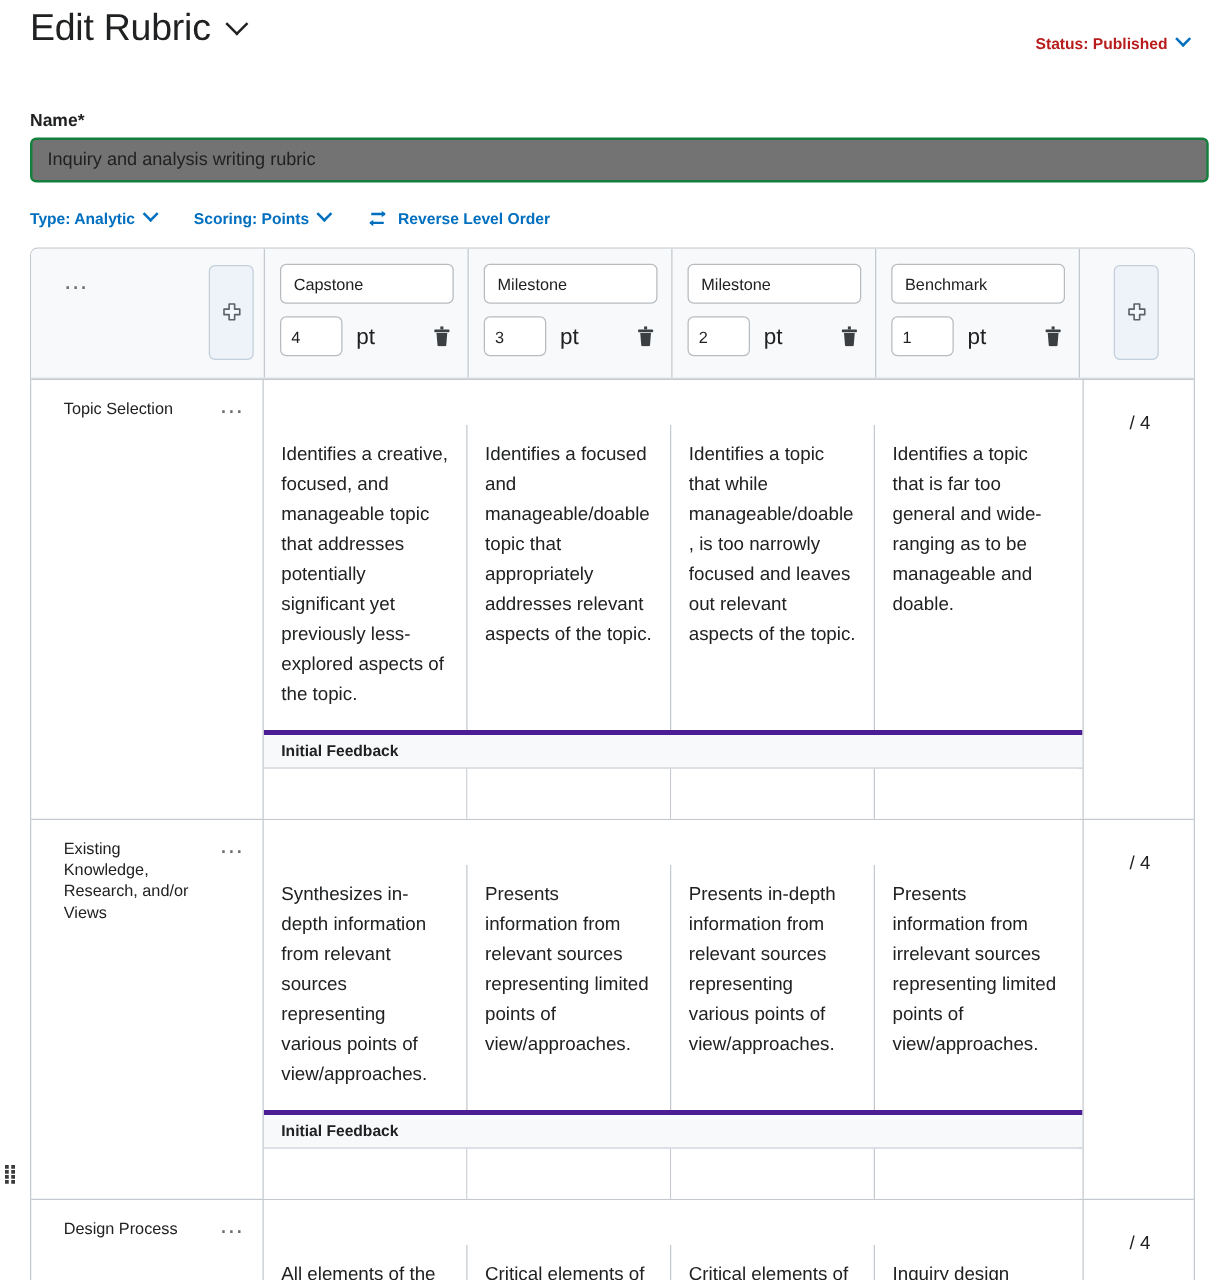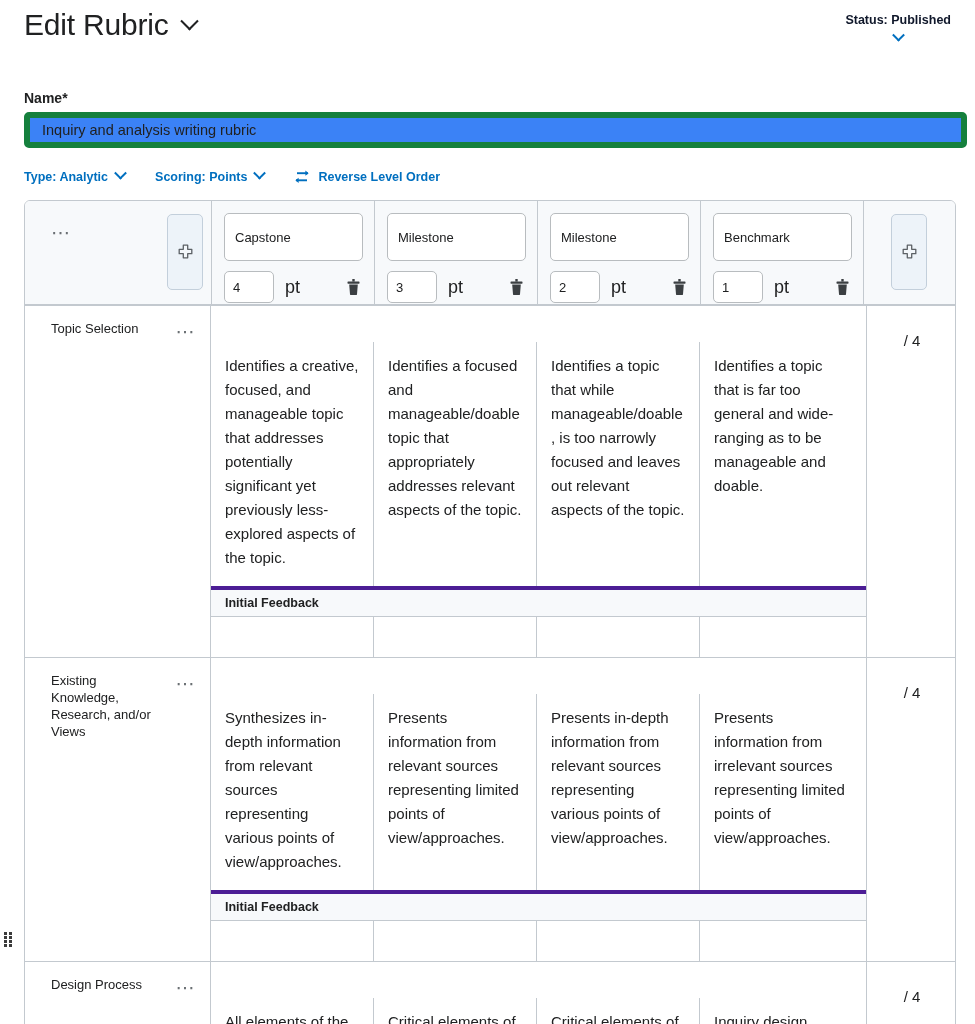--- a/index.html
+++ b/index.html
@@ -25,33 +25,33 @@
   }
   .chev {
     display: inline-block; width: 13px; height: 13px;
     border-right: 2.4px solid #202122; border-bottom: 2.4px solid #202122;
     transform: rotate(45deg) translate(-3px,-3px);
     cursor: pointer;
   }
   .chev.blue { border-color: #006fbf; width: 9px; height: 9px; border-width: 2.2px; }
   .status-link {
     display: flex; align-items: center; gap: 8px;
-    color: #0f172a; font-size: 12.5px; font-weight: 700;
-    text-decoration: none; cursor: pointer; margin-top: 9px; flex-direction: column;
+    color: #b91c1c; font-size: 12.5px; font-weight: 700;
+    text-decoration: none; cursor: pointer; margin-top: 9px;
   }
 
   
   .field-label {
     font-size: 14px; font-weight: 700; color: #202122;
     margin: 46px 0 6px 8px;
   }
   .name-input {
     width: 943px; height: 36px; margin-left: 8px;
-    border: 6px solid #15803d; border-radius: 5px;
-    background: #3b82f6; padding: 0 12px;
+    border: 2px solid #15803d; border-radius: 5px;
+    background: #737373; padding: 0 12px;
     font-family: "Liberation Sans", sans-serif;
     font-size: 14.5px; color: #202122;
   }
 
   
   .toolbar {
     display: flex; align-items: center; gap: 30px;
     margin: 22px 0 16px 8px;
   }
   .tool {
@@ -88,21 +88,21 @@
   .addbtn {
     width: 36px; height: 76px; margin: 13px 8px 0 auto;
     background: #edf3f9; border: 1px solid #c3cfdb; border-radius: 5px;
     display: flex; align-items: center; justify-content: center;
     cursor: pointer;
   }
   .plus-icon { display: block; }
 
   .head-level { padding: 12px 12px 0 12px; }
   .lvl-name-input {
-    width: 139px; height: 48px;
+    width: 139px; height: 32px;
     border: 1px solid #b8bcbf; border-radius: 5px;
     padding: 0 10px; background: #fff;
     font-family: "Liberation Sans", sans-serif;
     font-size: 13px; color: #202122;
   }
   .pt-row { display: flex; align-items: center; margin-top: 10px; }
   .pt-input {
     width: 50px; height: 32px;
     border: 1px solid #b8bcbf; border-radius: 5px;
     padding: 0 8px; background: #fff;

